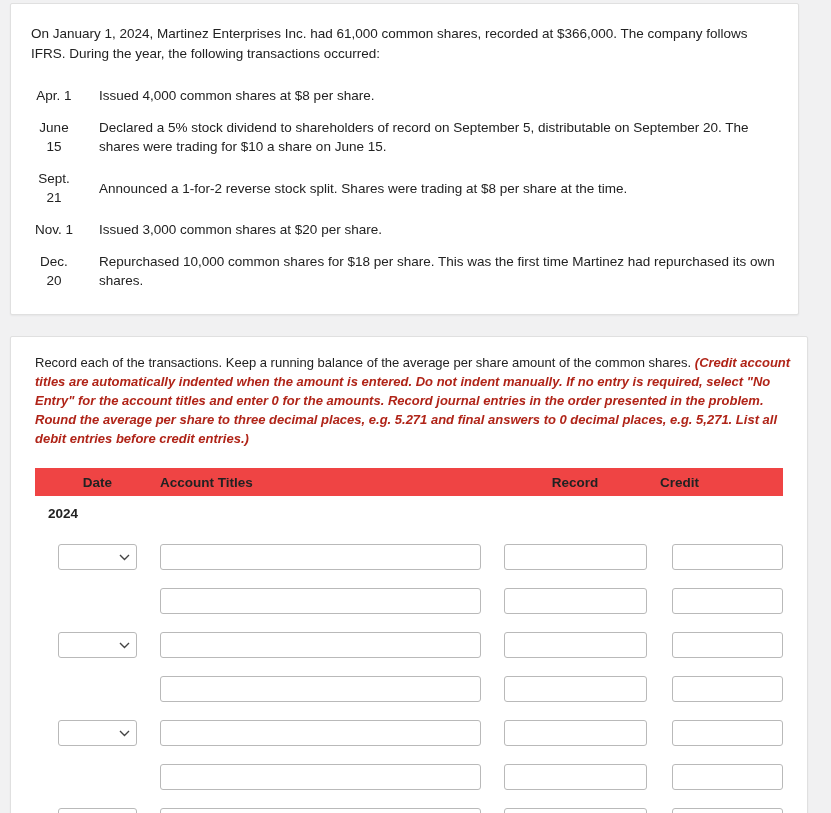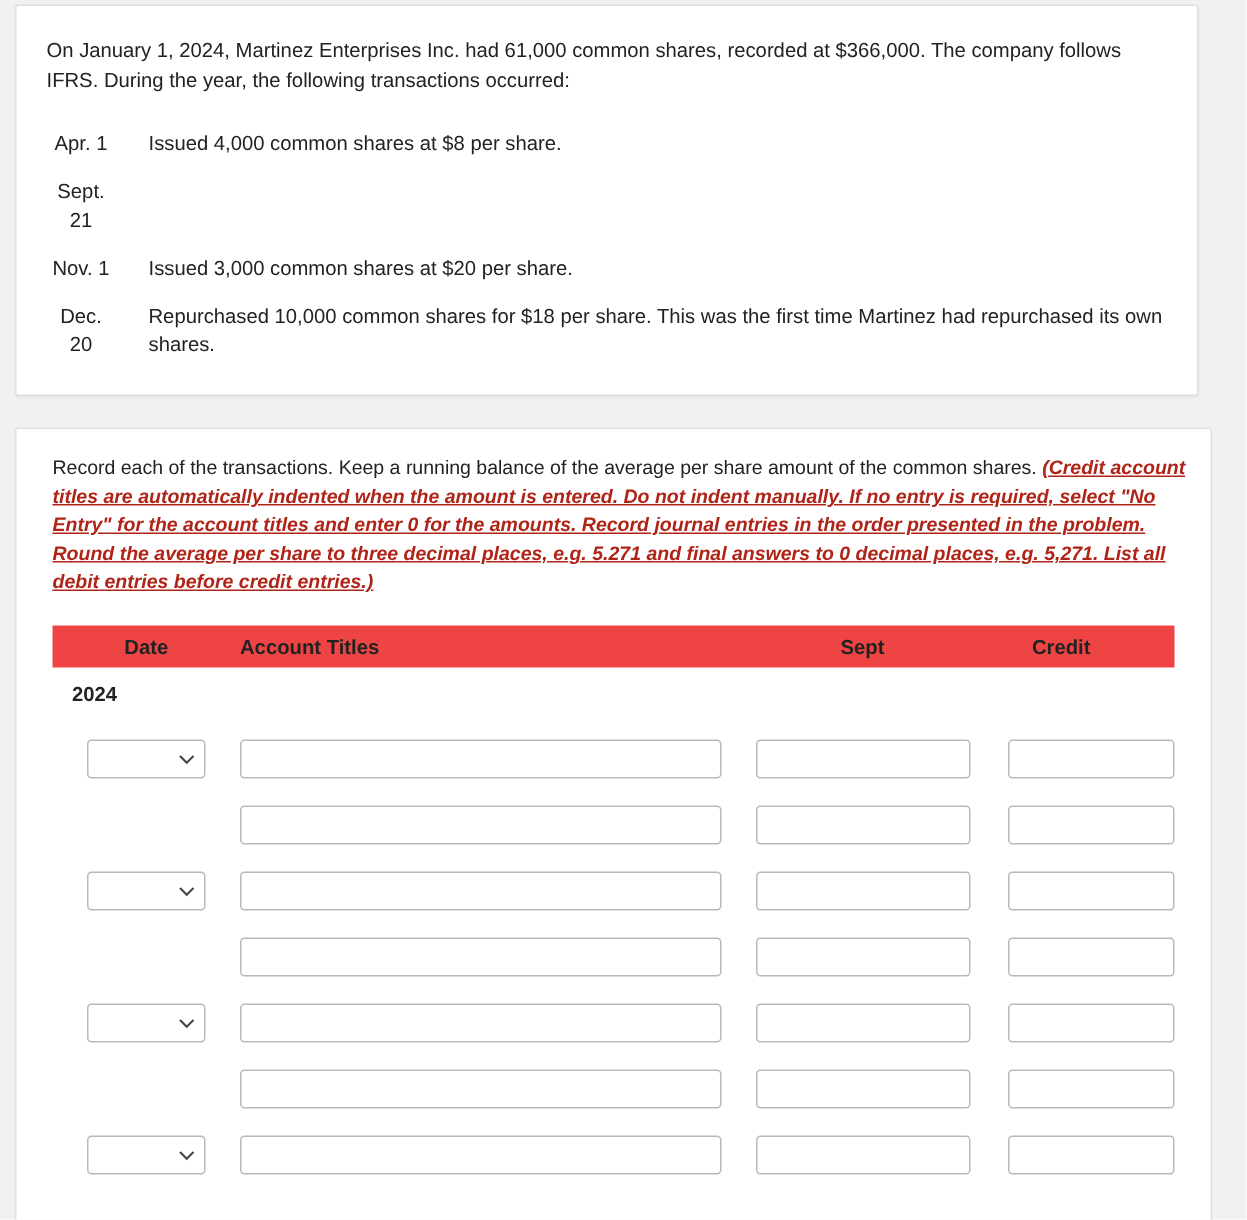--- a/index.html
+++ b/index.html
@@ -20,28 +20,28 @@
   }
   .problem-panel { width: 789px; padding: 20px 20px 24px 20px; margin-bottom: 21px; }
   .intro { margin: 0 0 22px 0; line-height: 20px; }
   .txn { display: flex; gap: 22px; align-items: center; margin-bottom: 13px; }
   .txn:last-child { margin-bottom: 0; }
   .txn-date { width: 46px; flex: 0 0 46px; line-height: 19px; text-align: center; }
   .txn-desc { flex: 1; line-height: 19px; }
 
   .work-panel { width: 798px; min-height: 530px; padding: 16px 15px 70px 24px; }
   .instructions { margin: 0 0 20px 0; line-height: 19px; font-size: 13px; max-width: 757px; }
-  .instr-red { color: #b02418; font-weight: 700; font-style: italic; text-decoration: underline; }
+  .instr-red { color: #b02418; font-weight: 700; font-style: italic; }
 
   .journal { width: 748px; }
   .journal-header { display: flex; align-items: center; height: 28px; background: #ef4444; font-weight: 700; }
   .hc-date { width: 125px; text-align: center; }
   .hc-account { width: 330px; text-align: left; }
   .hc-debit { width: 170px; text-align: center; }
-  .hc-credit { width: 123px; text-align: center; padding-right: 28px; }
+  .hc-credit { width: 123px; text-align: left; padding-right: 28px; }
   .journal-year { font-weight: 700; margin: 10px 0 23px 13px; }
 
   .j-row { display: flex; margin-bottom: 18px; }
   .jc-date { width: 125px; display: flex; justify-content: center; }
   .jc-account { width: 330px; }
   .jc-debit { width: 170px; display: flex; justify-content: center; }
   .jc-credit { width: 123px; display: flex; justify-content: flex-end; }
 
   .txt-input {
     height: 26px; border: 1px solid #b9b9b9; border-radius: 3px;
@@ -67,21 +67,26 @@
 
   <section class="panel problem-panel">
     <p class="intro">On January 1, 2024, Martinez Enterprises Inc. had 61,000 common shares, recorded at $366,000. The company follows IFRS. During the year, the following transactions occurred:</p>
 
     <div>
       <div class="txn">
         <div class="txn-date">Apr. 1</div>
         <div class="txn-desc">Issued 4,000 common shares at $8 per share.</div>
       </div>
       <div class="txn">
+        <div class="txn-date">June 15</div>
+        <div class="txn-desc">Declared a 5% stock dividend to shareholders of record on September 5, distributable on September 20. The shares were trading for $10 a share on June 15.</div>
+      </div>
+      <div class="txn">
         <div class="txn-date">Sept. 21</div>
+        <div class="txn-desc">Announced a 1-for-2 reverse stock split. Shares were trading at $8 per share at the time.</div>
       </div>
       <div class="txn">
         <div class="txn-date">Nov. 1</div>
         <div class="txn-desc">Issued 3,000 common shares at $20 per share.</div>
       </div>
       <div class="txn">
         <div class="txn-date">Dec. 20</div>
         <div class="txn-desc">Repurchased 10,000 common shares for $18 per share. This was the first time Martinez had repurchased its own shares.</div>
       </div>
     </div>
@@ -89,21 +94,21 @@
 
   <section class="panel work-panel">
     <p class="instructions">
       <span>Record each of the transactions. Keep a running balance of the average per share amount of the common shares. </span><span class="instr-red">(Credit account titles are automatically indented when the amount is entered. Do not indent manually. If no entry is required, select "No Entry" for the account titles and enter 0 for the amounts. Record journal entries in the order presented in the problem. Round the average per share to three decimal places, e.g. 5.271 and final answers to 0 decimal places, e.g. 5,271. List all debit entries before credit entries.)</span>
     </p>
 
     <div class="journal">
       <div class="journal-header">
         <div class="hc-date">Date</div>
         <div class="hc-account">Account Titles</div>
-        <div class="hc-debit">Sept</div>
+        <div class="hc-debit">Record</div>
         <div class="hc-credit">Credit</div>
       </div>
 
       <div class="journal-year">2024</div>
 
       <div class="j-row">
         <div class="jc-date">
           <span class="select-wrap">
             <select class="date-select" aria-label="Date"></select>
             <span class="chev"><svg width="11" height="7" viewBox="0 0 11 7">

